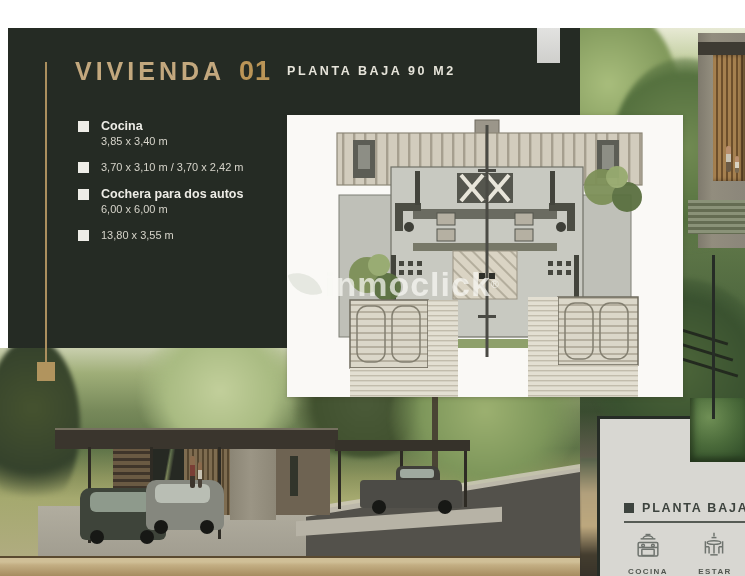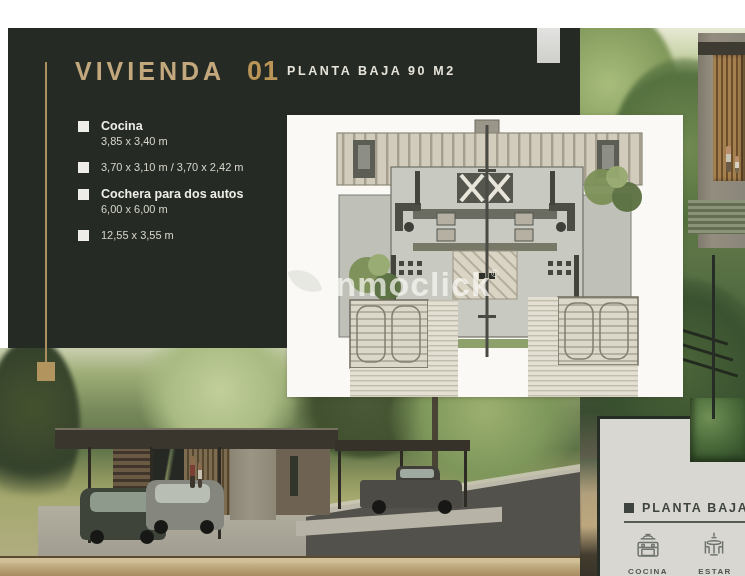--- a/index.html
+++ b/index.html
@@ -44,21 +44,21 @@
     box-shadow:inset 3px -4px 6px rgba(20,30,15,.6);}
   .frame-line{left:712px;top:255px;width:3px;height:164px;background:#262c26;}
 
   
   .main-page{left:8px;top:28px;width:572px;height:322px;background:#252b24;}
   .notch{left:537px;top:28px;width:23px;height:35px;background:linear-gradient(180deg,#e2e2e0,#cfcfcc);}
   .gold-line{left:45px;top:62px;width:2px;height:310px;background:#ab8f5e;z-index:30;}
   .gold-square{left:37px;top:362px;width:18px;height:19px;background:#b1945e;z-index:30;}
   .title-row{left:75px;top:56px;display:flex;align-items:baseline;z-index:5;}
   .title-word{font-size:25px;letter-spacing:4px;color:#c3a87e;font-weight:700;}
-  .title-num{font-size:27px;font-weight:800;color:#bb9557;margin-left:22px;letter-spacing:1px;}
+  .title-num{font-size:27px;font-weight:800;color:#bb9557;margin-left:14px;letter-spacing:1px;}
   .subtitle{left:287px;top:64px;font-size:12.5px;font-weight:600;letter-spacing:2.6px;color:#e6e4da;z-index:5;}
   .features{left:78px;top:119px;display:flex;flex-direction:column;gap:12px;z-index:5;width:200px;}
   .feature{display:flex;gap:12px;}
   .f-bullet{width:11px;height:11px;background:#eeede7;margin-top:2px;flex:0 0 auto;}
   .f-label{font-size:12.5px;font-weight:600;color:#edece6;line-height:1.2;}
   .f-dims{font-size:11px;color:#d6d4ca;line-height:1.3;}
 
   
   .render{left:0;top:348px;width:580px;height:209px;overflow:hidden;
     background:linear-gradient(180deg,#c9cfae 0%,#9fae78 12%,#77895a 30%,#5e7348 48%,#8d955e 62%,#a5a96f 72%,#b0ac80 100%);}
@@ -88,21 +88,21 @@
   .rn-person{position:absolute;z-index:6;border-radius:2px;}
   .pickup-body{left:360px;top:132px;width:102px;height:28px;background:#4c4b46;border-radius:4px 6px 3px 3px;z-index:5;}
   .pickup-cab{left:396px;top:118px;width:44px;height:18px;background:#403f3a;border-radius:6px 8px 0 0;z-index:5;}
   .pickup-cab-win{position:absolute;left:4px;top:3px;width:34px;height:9px;background:#9fa99f;border-radius:3px;}
   .tan-band{left:0;top:556px;width:580px;height:20px;z-index:40;
     background:linear-gradient(180deg,#5a4a30 0 2px,#d0bf97 2px 6px,#c3ae83 45%,#a68c60 100%);}
 
   
   .plan-panel{left:287px;top:115px;width:396px;height:282px;background:#faf9f6;z-index:20;
     box-shadow:0 1px 4px rgba(40,40,30,.25);}
-  .watermark{position:absolute;left:4px;top:152px;display:flex;align-items:flex-start;z-index:8;}
+  .watermark{position:absolute;left:4px;top:152px;display:flex;align-items:center;z-index:8;}
   .leaf{width:28px;height:28px;background:rgba(214,218,208,.55);border-radius:2px 100% 2px 100%;transform:rotate(-18deg);margin-right:6px;}
   .wm-text{font-size:34px;font-weight:bold;letter-spacing:1px;color:rgba(248,248,244,.72);line-height:1;}
   .wm-reg{font-size:11px;color:rgba(248,248,244,.72);vertical-align:top;}
 </style>
 </head>
 <body>
 
 <div class="abs right-photo">
   <div class="blob rp-b1"></div>
   <div class="blob rp-b2"></div>
@@ -179,21 +179,21 @@
   <div class="feature">
     <div class="f-bullet"></div>
     <div>
         <div class="f-label">Cochera para dos autos</div>
          <div class="f-dims">6,00 x 6,00 m</div>
       </div>
   </div>
   <div class="feature">
     <div class="f-bullet"></div>
     <div>
-         <div class="f-dims">12,55 x 3,55 m</div>
+         <div class="f-dims">13,80 x 3,55 m</div>
       </div>
   </div>
 </div>
 
 <div class="abs render">
   <div class="abs blob rn-conifer"></div>
   <div class="abs blob rn-bright"></div>
   <div class="abs blob rn-dark"></div>
   <div class="abs blob rn-tree-r"></div>
   <div class="abs rn-trunk"></div>

